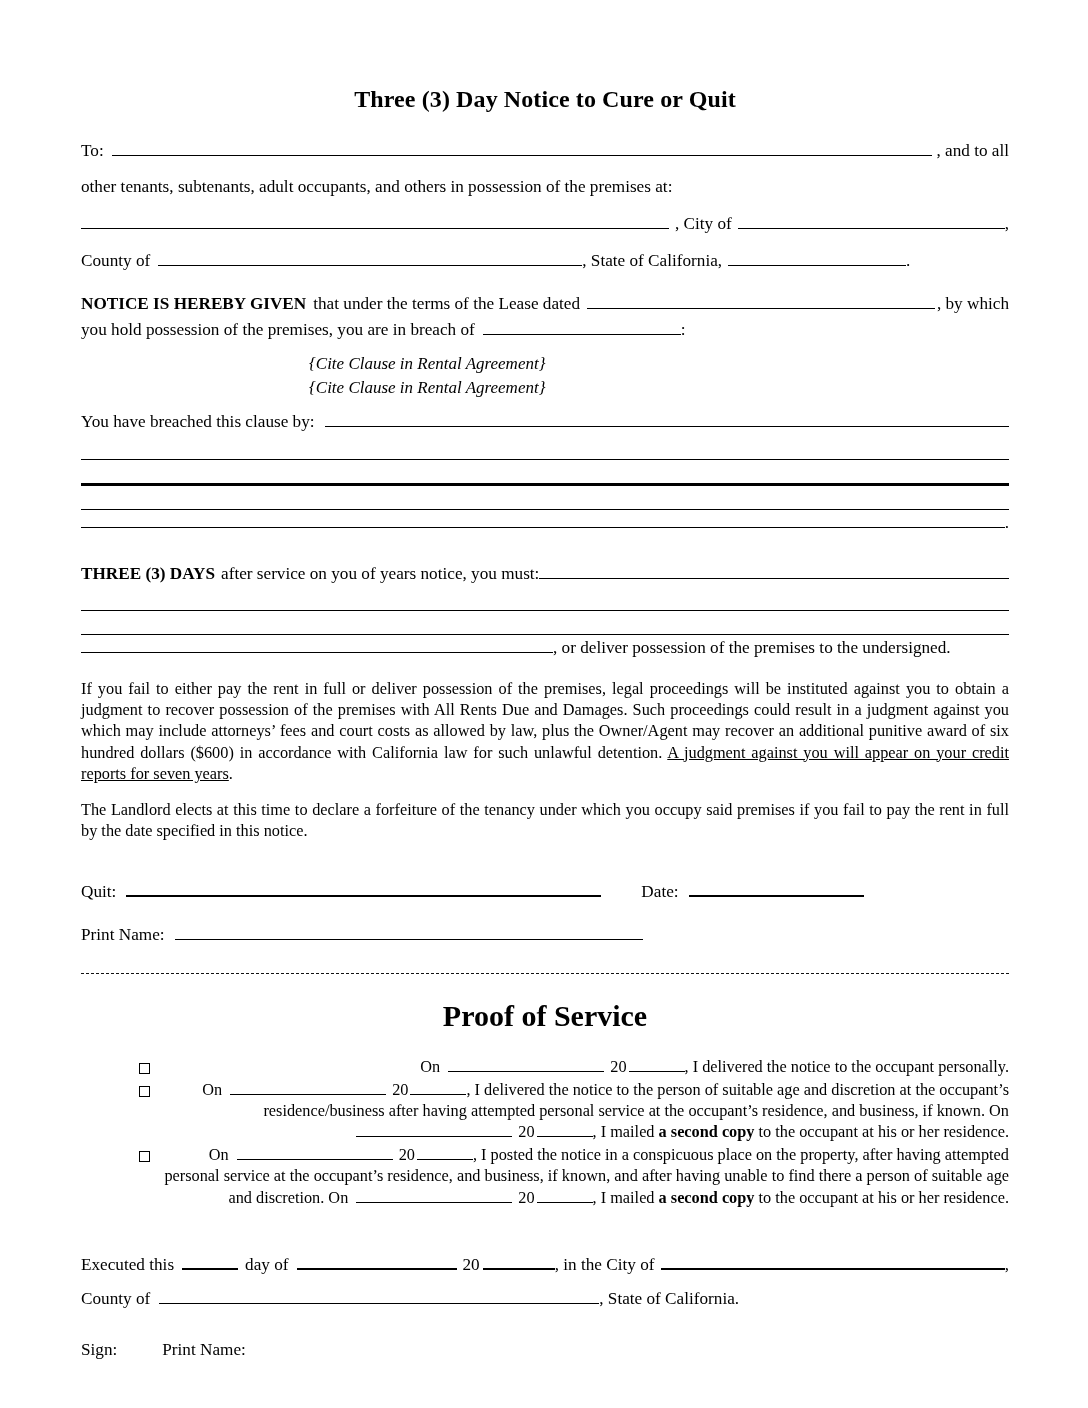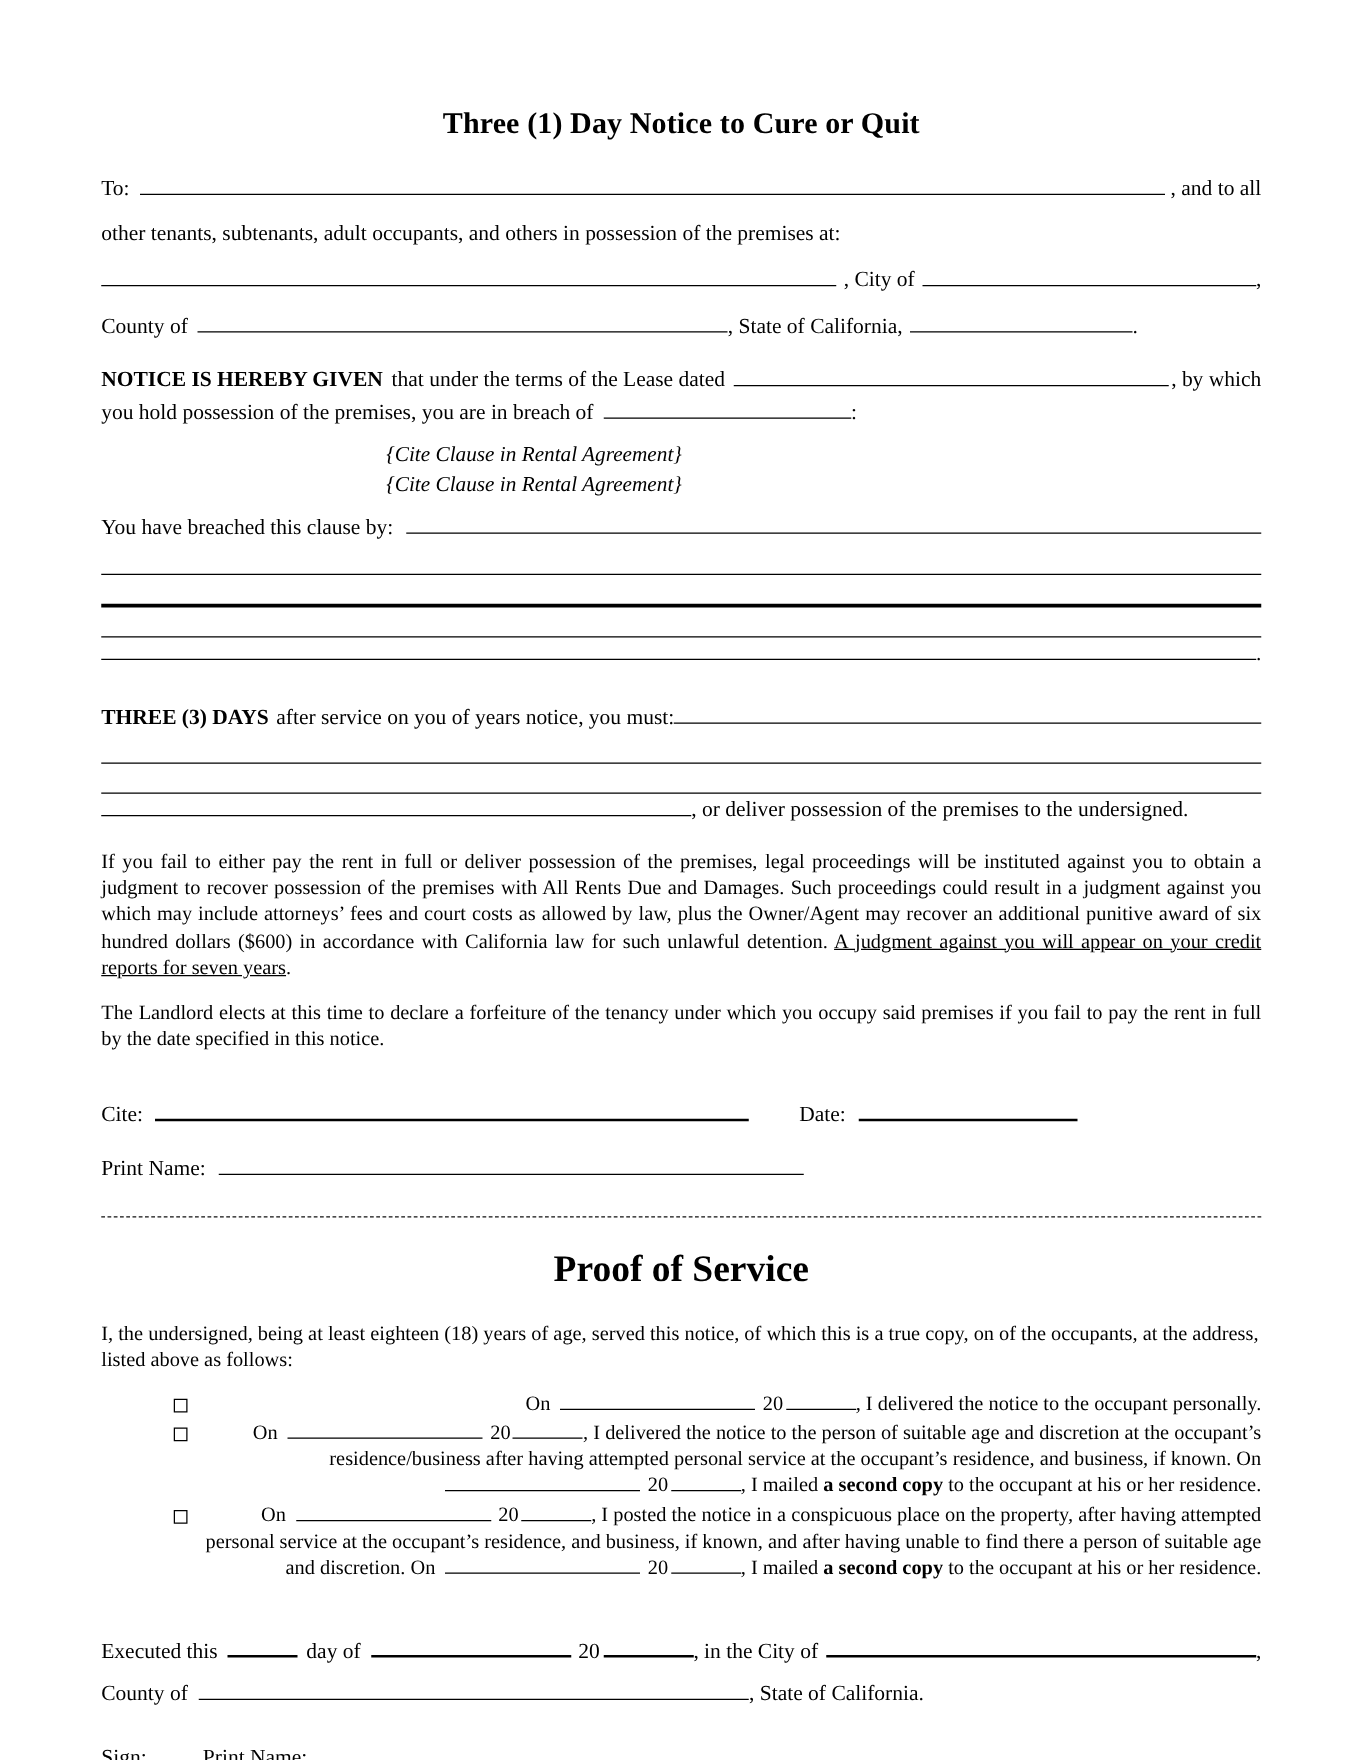--- a/index.html
+++ b/index.html
@@ -125,21 +125,21 @@
     font-size: 16.3px;
     line-height: 1.30;
   }
 </style>
 </head>
 <body>
 
 <div class="page">
 <div class="content">
 
-  <div class="doc-title">Three (1) Day Notice to Cure or Quit</div>
+  <div class="doc-title">Three (3) Day Notice to Cure or Quit</div>
 
   <div class="line row">
     <span class="nowrap">To:</span>
     <span class="blank grow" style="margin:0 4px 0 8px;"></span>
     <span class="nowrap">, and to all</span>
   </div>
 
   <div class="line" style="margin-top:9px;">other tenants, subtenants, adult occupants, and others in possession of the premises at:</div>
 
   <div class="line row" style="margin-top:11px;">
@@ -206,40 +206,39 @@
 
   <div class="block-gap"></div>
 
   <p class="para justify"><span>If you fail to either pay the rent in full or deliver possession of the premises, legal proceedings will be instituted against you to obtain a judgment to recover possession of the premises with All Rents Due and Damages.  Such proceedings could result in a judgment against you which may include attorneys’ fees and court costs as allowed by law, plus the Owner/Agent may recover an additional punitive award of six hundred dollars ($600) in accordance with California law for such unlawful detention.  </span><span class="u">A judgment against you will appear on your credit reports for seven years</span><span>.</span></p>
 
   <p class="para justify" style="margin-top:15px;">The Landlord elects at this time to declare a forfeiture of the tenancy under which you occupy said premises if you fail to pay the rent in full by the date specified in this notice.</p>
 
   <div class="block-gap-lg"></div>
 
   <div class="line row">
-    <span class="nowrap">Cite:</span>
+    <span class="nowrap">Quit:</span>
     <span class="blank thick" style="width:475px; margin-left:10px;"></span>
     <span class="nowrap" style="margin-left:40px;">Date:</span>
     <span class="blank thick" style="width:175px; margin-left:10px;"></span>
   </div>
 
   <div class="block-gap"></div>
 
   <div class="line row">
     <span class="nowrap">Print Name:</span>
     <span class="blank" style="width:468px; margin-left:10px;"></span>
   </div>
 
   <div class="divider"></div>
 
   <div class="block-gap-lg"></div>
 
   <div class="section-title">Proof of Service</div>
 
-  <p class="para" style="margin-bottom:6px;">I, the undersigned, being at least eighteen (18) years of age, served this notice, of which this is a true copy, on of the occupants, at the address, listed above as follows:</p>
 
   <div class="check-list">
 
     <div class="check-item">
       <span class="checkbox"></span>
       <span class="check-body"><span>On</span><span class="blank" style="width:156px; margin:0 6px 0 8px;"></span><span>20</span><span class="blank" style="width:56px; margin-left:2px;"></span><span>, I delivered the notice to the occupant personally.</span></span>
     </div>
 
     <div class="check-item">
       <span class="checkbox"></span>

